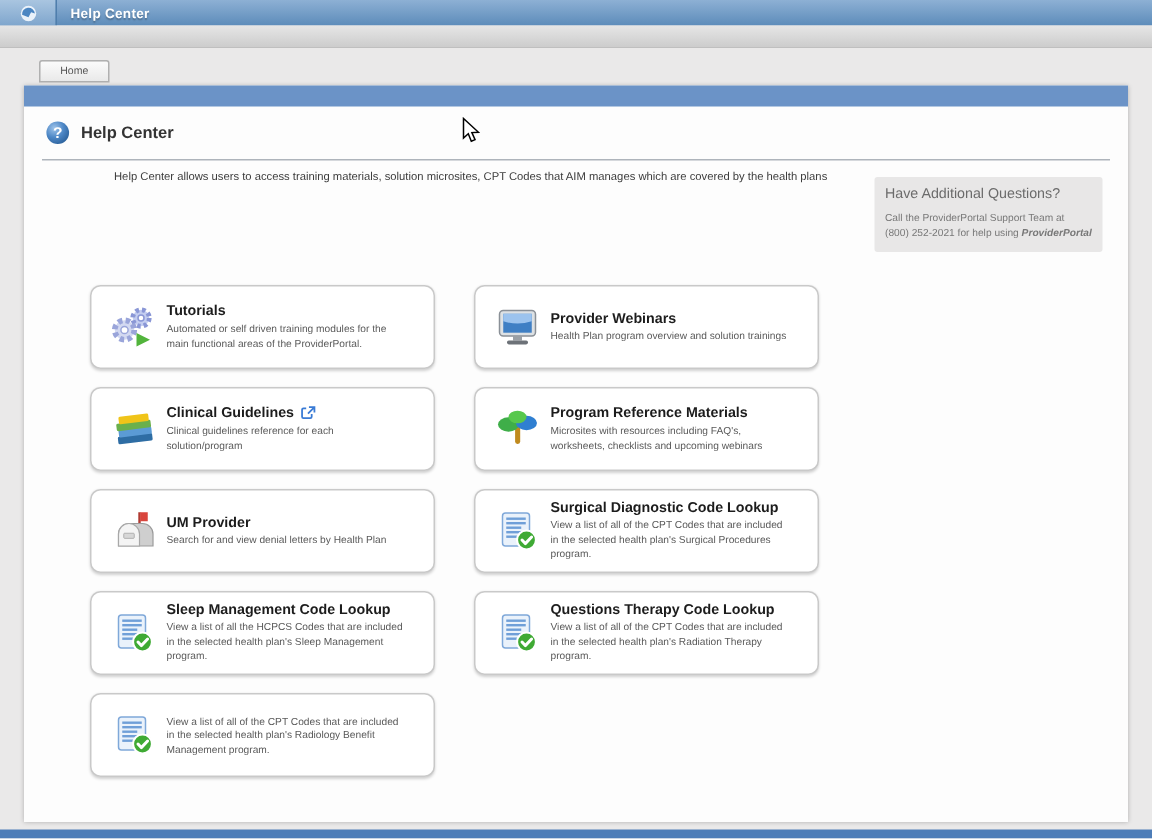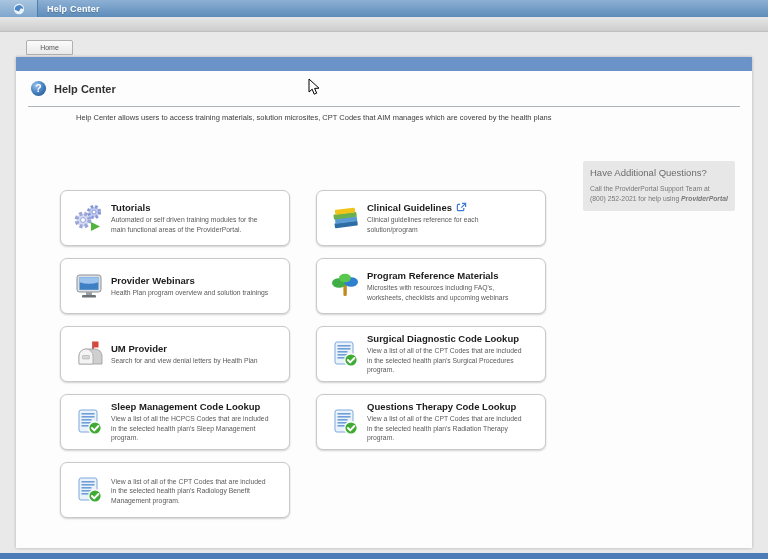--- a/index.html
+++ b/index.html
@@ -58,21 +58,21 @@
     border-top:1px solid #aeb4bb;
   }
   .page-desc {
     position:absolute; left:24px; top:56px; width:540px;
     font-size:7.5px; color:#3c3c3c;padding-left:36px;
   }
 
   
   .help-box {
     position:absolute; left:567px; top:61px; width:152px; height:50px;
-    background:#e8e7e7; border-radius:2px; padding:6px 7px;margin-top:43px;
+    background:#e8e7e7; border-radius:2px; padding:6px 7px;
   }
   .help-box-title { font-size:9.5px; color:#6b6b6b; }
   .help-box-body { margin-top:6px; font-size:6.8px; color:#787878; line-height:1.45; }
   .help-box-body .brand { font-style:italic; font-weight:bold; }
 
   
   .cards {
     position:absolute; left:44px; top:133px;
     display:grid; grid-template-columns:230px 230px;
     column-gap:26px; row-gap:12px; grid-auto-rows:minmax(56px,auto);
@@ -159,55 +159,55 @@
         <div class="card-title">
             <span>Tutorials</span>
           </div>
         <div class="card-desc">Automated or self driven training modules for the main functional areas of the ProviderPortal.</div>
       </div>
     </div>
 
     <div class="card">
       <span class="card-iconbox">
         <svg width="30" height="30" viewBox="0 0 30 30">
+          <rect x="3" y="4" width="24" height="17" rx="2.5" fill="#dde1e4" stroke="#8a9097" stroke-width="1"></rect>
+          <rect x="5.5" y="6.2" width="19" height="12.6" fill="#3f7fc4"></rect>
+          <path d="M5.5 6.2 h19 v5 q-9.5 3 -19 0 Z" fill="#9cc3ee"></path>
+          <rect x="12" y="21" width="6" height="3" fill="#9aa0a6"></rect>
+          <rect x="8" y="24" width="14" height="2.6" rx="1.2" fill="#6d7278"></rect>
+        </svg>
+      </span>
+      <div class="card-text">
+        <div class="card-title">
+            <span>Provider Webinars</span>
+          </div>
+        <div class="card-desc">Health Plan program overview and solution trainings</div>
+      </div>
+    </div>
+
+    <div class="card">
+      <span class="card-iconbox">
+        <svg width="30" height="30" viewBox="0 0 30 30">
           <g transform="rotate(-7 15 16)">
             <rect x="4" y="19" width="23" height="5" rx="1" fill="#2e6da4"></rect>
             <rect x="5" y="14.6" width="22" height="5" rx="1" fill="#5b9bd5"></rect>
             <rect x="4" y="10.2" width="23" height="5" rx="1" fill="#6ab04c"></rect>
             <rect x="6" y="5.8" width="20" height="5" rx="1" fill="#f0c419"></rect>
           </g>
         </svg>
       </span>
       <div class="card-text">
         <div class="card-title">
           <span>Clinical Guidelines</span>
           <svg width="11" height="11" viewBox="0 0 12 12">
             <path d="M4.5 2.5 H2.5 a1 1 0 0 0 -1 1 v5 a1 1 0 0 0 1 1 h5 a1 1 0 0 0 1 -1 V6.5" fill="none" stroke="#3a7bd5" stroke-width="1.3"></path>
             <path d="M6.5 1.5 h4 v4 M10.5 1.5 L5.8 6.2" fill="none" stroke="#3a7bd5" stroke-width="1.3"></path>
           </svg>
         </div>
         <div class="card-desc">Clinical guidelines reference for each solution/program</div>
-      </div>
-    </div>
-
-    <div class="card">
-      <span class="card-iconbox">
-        <svg width="30" height="30" viewBox="0 0 30 30">
-          <rect x="3" y="4" width="24" height="17" rx="2.5" fill="#dde1e4" stroke="#8a9097" stroke-width="1"></rect>
-          <rect x="5.5" y="6.2" width="19" height="12.6" fill="#3f7fc4"></rect>
-          <path d="M5.5 6.2 h19 v5 q-9.5 3 -19 0 Z" fill="#9cc3ee"></path>
-          <rect x="12" y="21" width="6" height="3" fill="#9aa0a6"></rect>
-          <rect x="8" y="24" width="14" height="2.6" rx="1.2" fill="#6d7278"></rect>
-        </svg>
-      </span>
-      <div class="card-text">
-        <div class="card-title">
-            <span>Provider Webinars</span>
-          </div>
-        <div class="card-desc">Health Plan program overview and solution trainings</div>
       </div>
     </div>
 
     <div class="card">
       <span class="card-iconbox">
         <svg width="30" height="30" viewBox="0 0 30 30">
           <rect x="13.4" y="12" width="3.4" height="13" rx="1.6" fill="#c08a1e"></rect>
           <ellipse cx="9" cy="12" rx="7" ry="4.8" fill="#3fae49"></ellipse>
           <ellipse cx="21" cy="11" rx="7" ry="4.8" fill="#2f7fd1"></ellipse>
           <ellipse cx="15" cy="7" rx="6" ry="4.2" fill="#57c84d"></ellipse>

